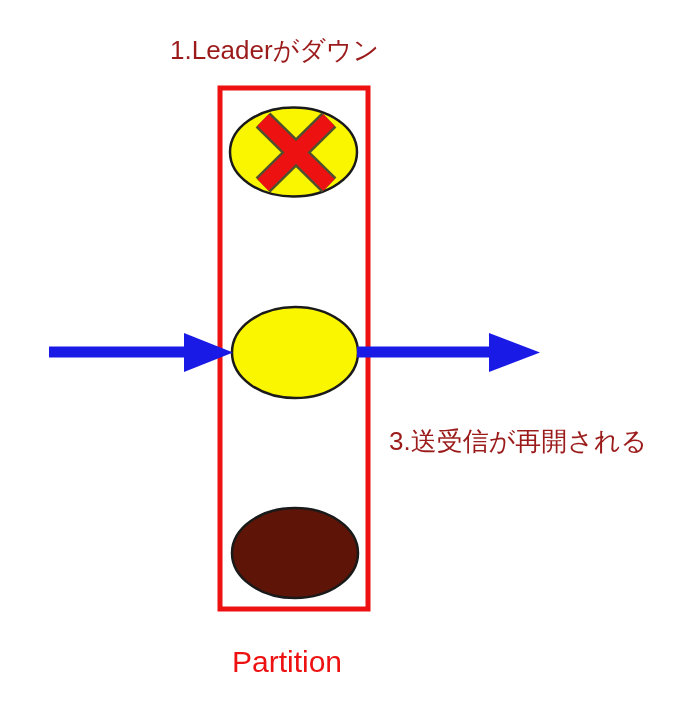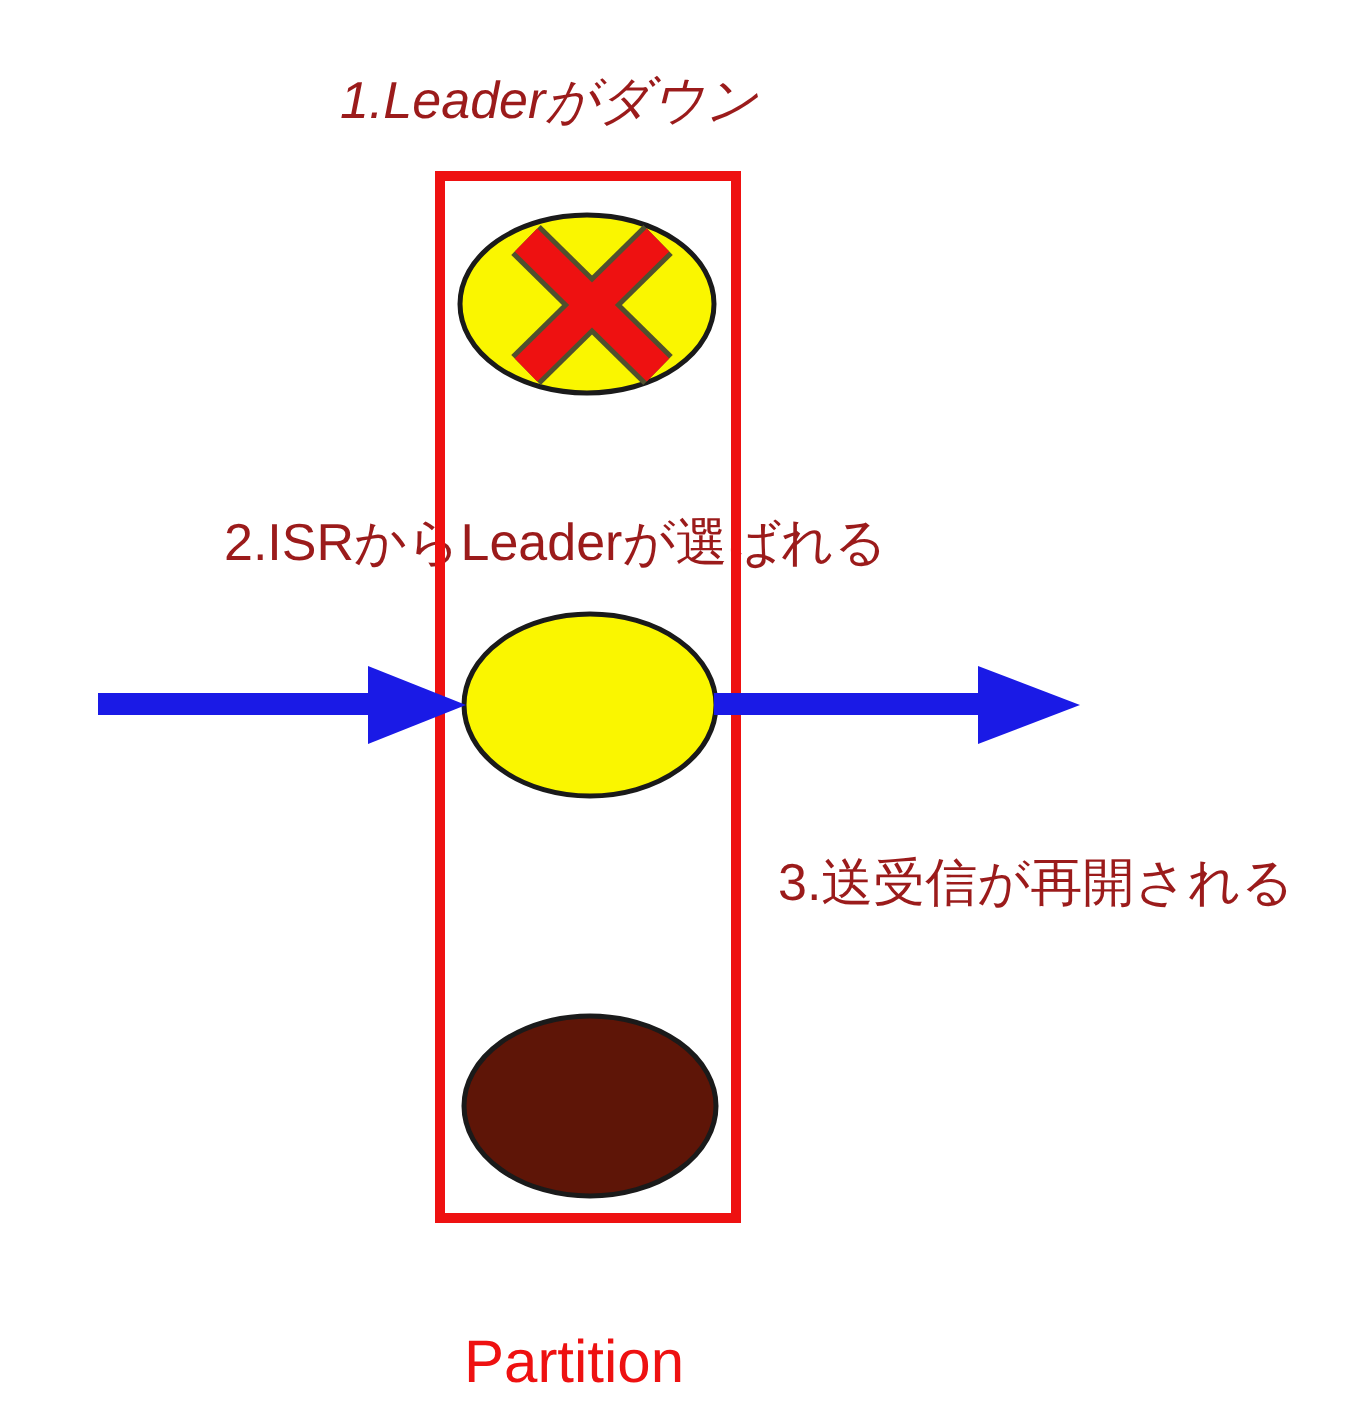--- a/index.html
+++ b/index.html
@@ -21,27 +21,27 @@
     inset: 0;
     z-index: 1;
   }
   .step-label {
     position: absolute;
     font-size: 26px;
     line-height: 1.15;
     color: var(--step-text, #9b1b1b);
     white-space: nowrap;
   }
-  #step1 { left: 170px; top: 36px; font-style: italic; }
+  #step1 { left: 170px; top: 36px; }
   #step2 { left: 112px; top: 257px; }
   #step3 { left: 389px; top: 399px; margin-top: 28px; }
   .partition-caption {
     position: absolute;
     left: 232px;
-    top: 665px;
+    top: 645px;
     font-size: 30px;
     line-height: 1.1;
     color: var(--partition-label, #ee1111);
     white-space: nowrap;
   }
   
   svg.diagram {
     position: absolute;
     inset: 0;
     z-index: 2;
@@ -82,21 +82,20 @@
     fill: var(--arrow, #1a1ae6);
   }
 </style>
 </head>
 <body>
 
 <div id="canvas">
 
   <div class="text-layer">
     <div id="step1" class="step-label">1.Leaderがダウン</div>
-    <div id="step2" class="step-label">2.ISRからLeaderが選ばれる</div>
     <div id="step3" class="step-label">3.送受信が再開される</div>
     <div class="partition-caption">Partition</div>
   </div>
 
   <svg class="diagram" viewBox="0 0 686 701" xmlns="http://www.w3.org/2000/svg">
 
     <rect class="partition-box" x="220" y="88" width="148" height="521"></rect>
 
     <ellipse class="node-yellow" cx="293.5" cy="152" rx="63.5" ry="44.5"></ellipse>
 

